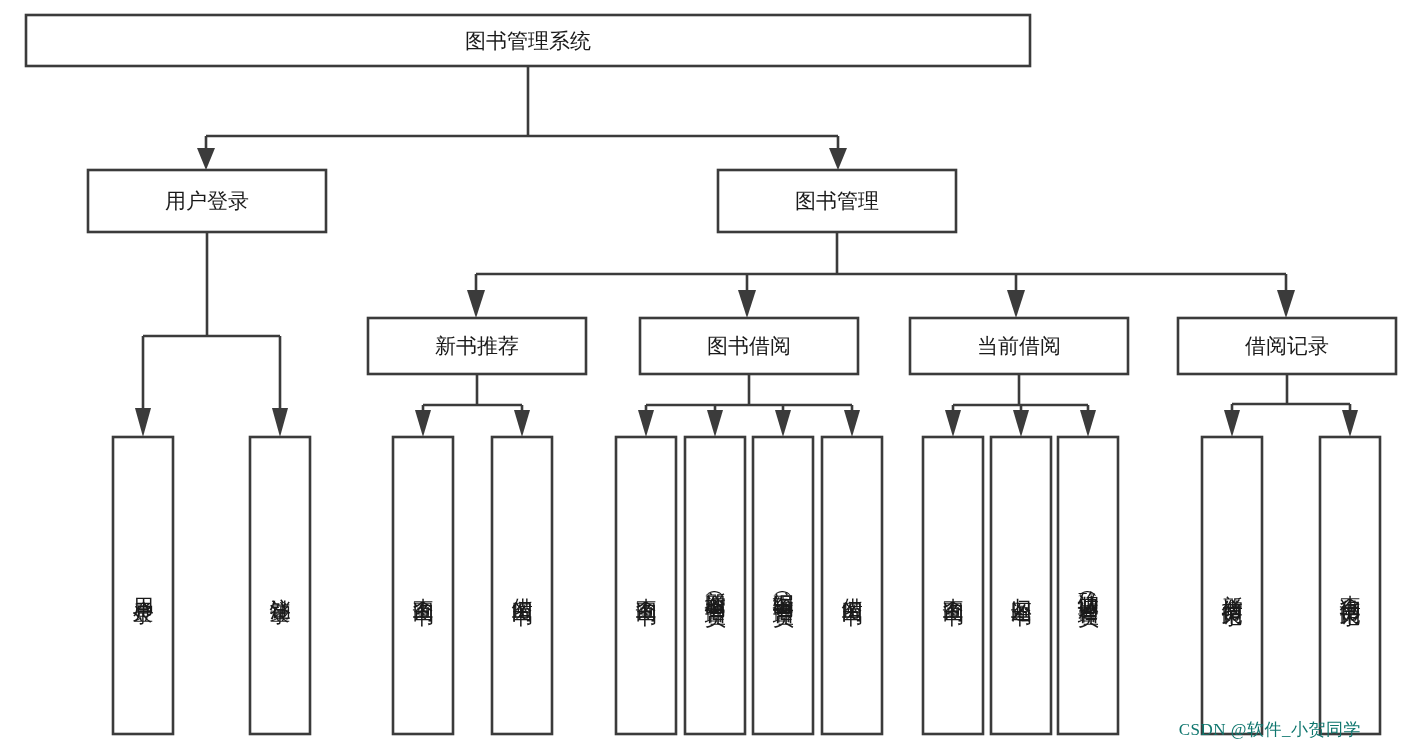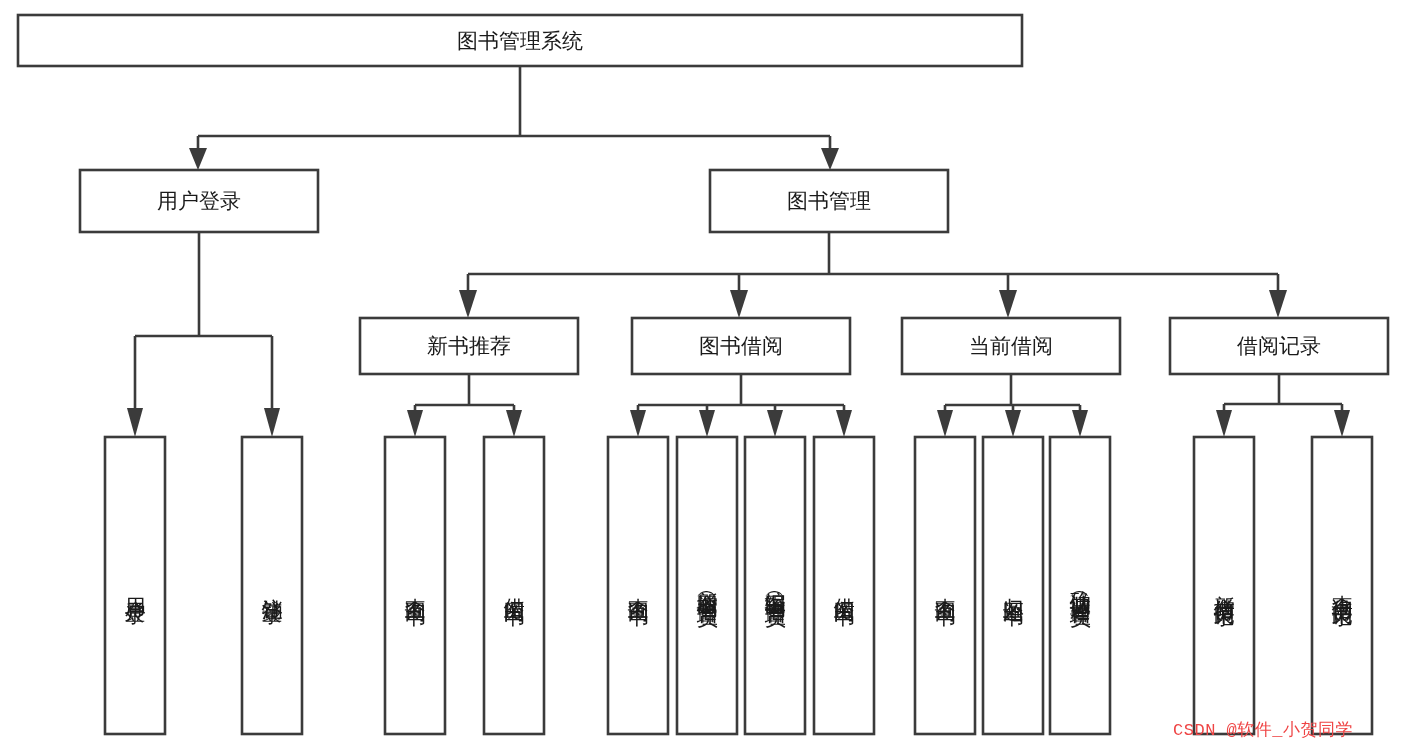--- a/index.html
+++ b/index.html
@@ -12,20 +12,21 @@
     height: 747px;
     font-family: "DejaVu Sans", "Liberation Sans", sans-serif;
     overflow: hidden;
     position: relative;
   }
   #diagram-root {
     position: relative;
     width: 1361px;
     height: 747px;
     background: #ffffff;
+    margin-left: 8px;
   }
   svg.diagram-canvas {
     position: absolute;
     left: 0;
     top: 0;
     width: 1405px;
     height: 747px;
     display: block;
   }
   .node-box {
@@ -64,23 +65,23 @@
     justify-content: center;
     text-align: center;
     white-space: nowrap;
     pointer-events: none;
     user-select: none;
   }
   .watermark {
     position: absolute;
     right: 8px;
     bottom: 6px;
-    font-family: Liberation Mono, monospace;
+    font-family: Liberation Serif, serif;
     font-size: 17px;
-    color: #ef4444;
+    color: #0f766e;
     letter-spacing: 0.5px;
     white-space: nowrap;
   }
 </style>
 </head>
 <body>
 
 <div id="diagram-root">
 
   <svg class="diagram-canvas" viewBox="0 0 1405 747">

